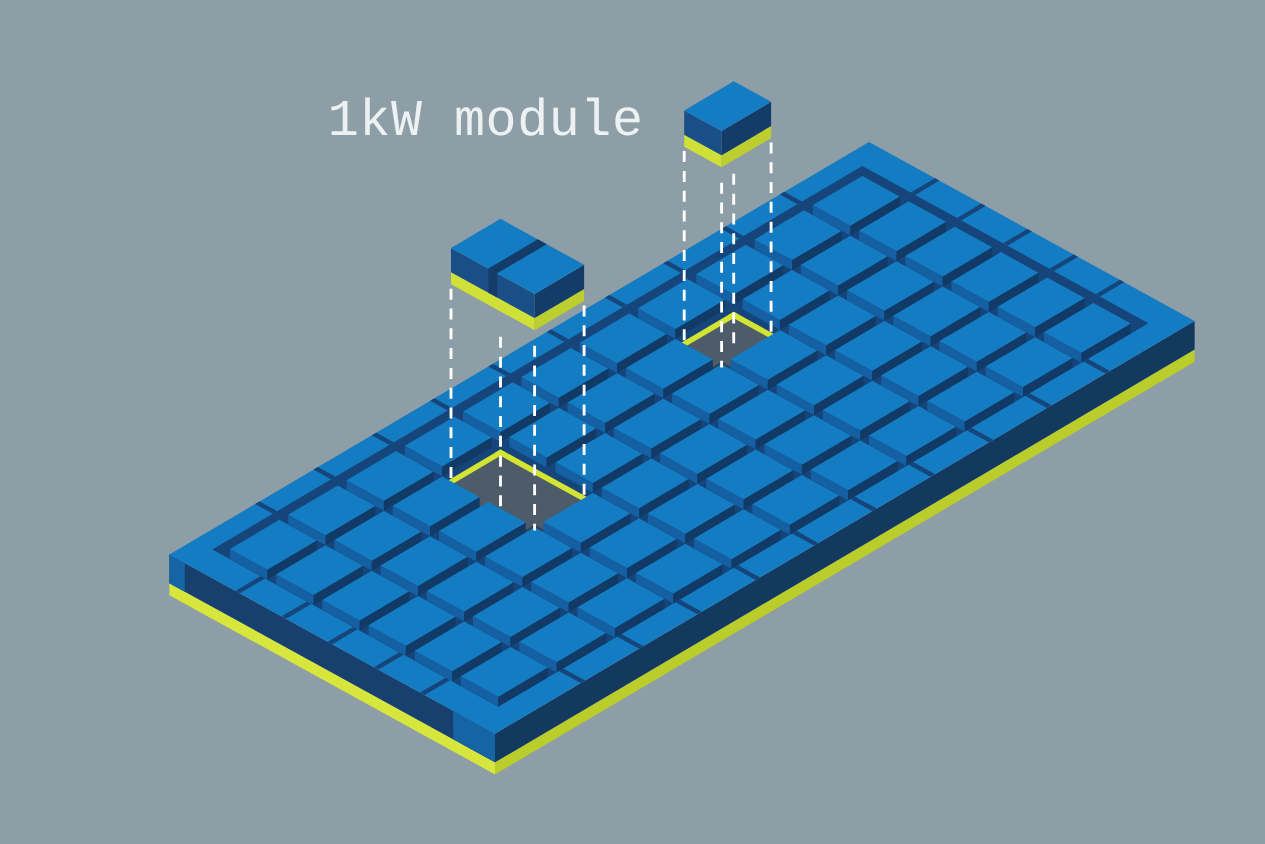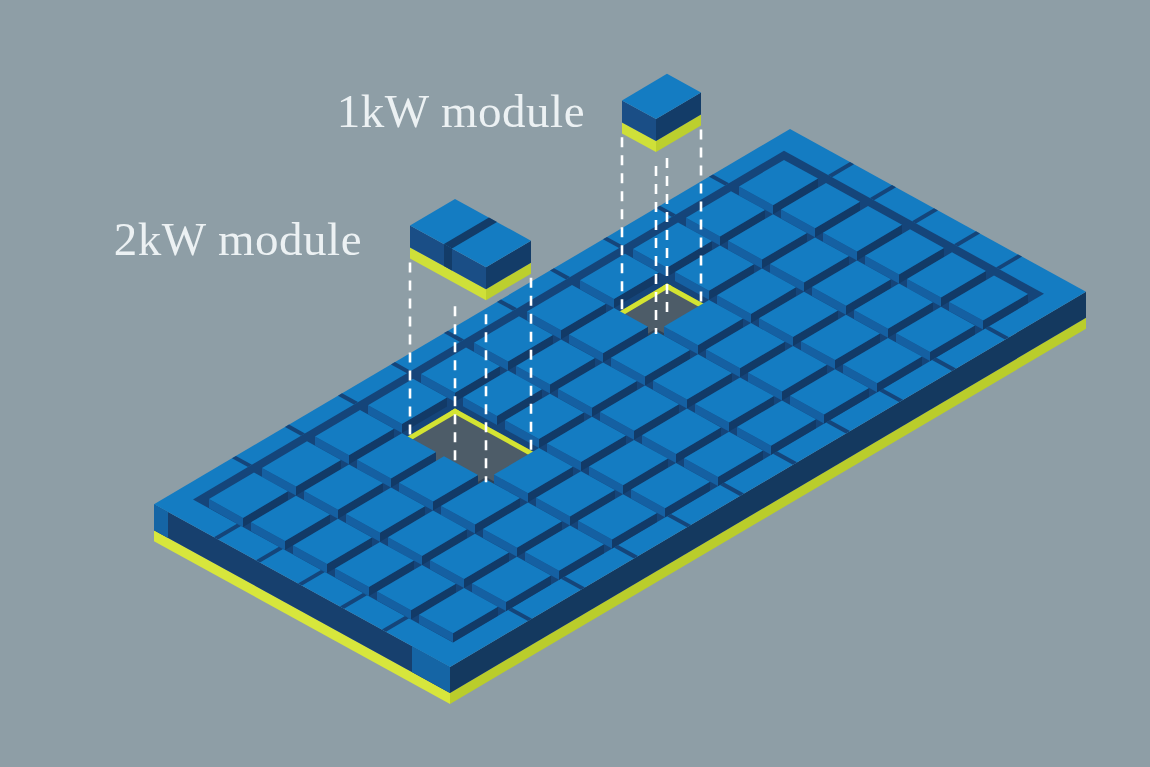--- a/index.html
+++ b/index.html
@@ -5,21 +5,21 @@
   html,body{margin:0;padding:0;}
   body{
     width:1150px;height:767px;overflow:hidden;position:relative;
     font-family:"Liberation Sans", sans-serif;
     background:var(--bg,#8E9EA6);
   }
   #stage{position:absolute;inset:0;}
   #iso-scene{position:absolute;left:0;top:0;}
   .module-label{
     position:absolute;
-    font-family:Liberation Serif, serif;
+    font-family:Liberation Mono, monospace;
     font-weight:300;
     font-size:47px;
     letter-spacing:0.5px;
     color:var(--label,#ECF1F3);
     text-align:right;
     white-space:nowrap;
     line-height:1;
   }
   #label-1kw{top:88px;left:235px;width:350px;}
   #label-2kw{top:216px;left:12px;width:350px;}
@@ -297,14 +297,13 @@
         <polygon points="410.0,225.4 486.0,267.2 486.0,289.2 410.0,247.4" fill="#1A4E86"></polygon>
         <polygon points="486.0,267.2 531.0,240.7 531.0,262.7 486.0,289.2" fill="#133C68"></polygon>
         <polygon points="455.0,198.9 531.0,240.7 486.0,267.2 410.0,225.4" fill="#147CC2"></polygon>
         <polygon points="489.0,217.6 497.0,222.0 452.0,248.5 444.0,244.1" fill="#133C68"></polygon>
         <polygon points="444.0,244.1 452.0,248.5 452.0,270.5 444.0,266.1" fill="#133C68"></polygon>
       </g>
     </svg>
 
   <div class="module-label" id="label-1kw">1kW module</div>
 
-  <div class="module-label" id="label-2kw">2kW module</div>
 </div>
 
 </body></html>

